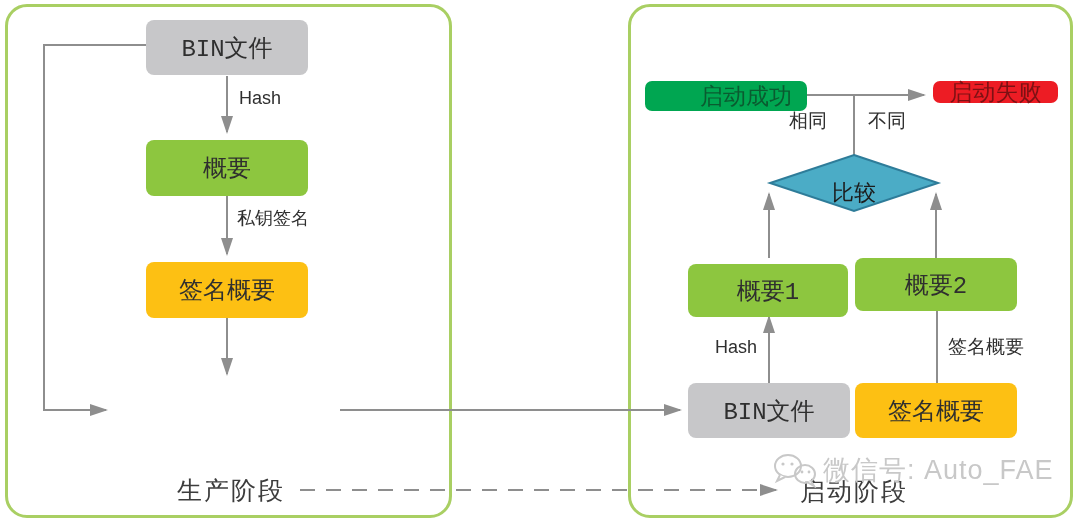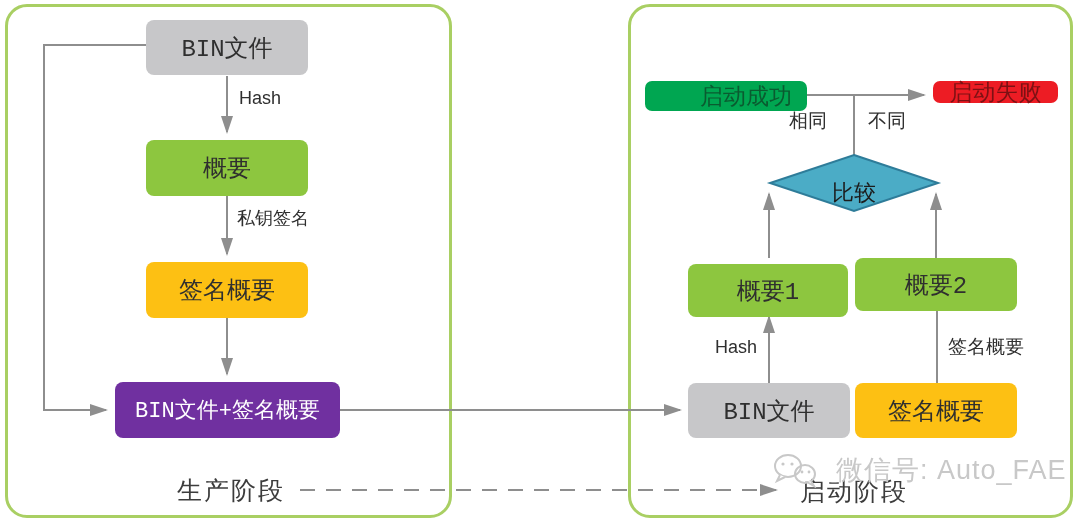--- a/index.html
+++ b/index.html
@@ -25,21 +25,21 @@
     position:absolute;font-size:18px;color:#2f2f2f;white-space:nowrap;
   }
   .diamond-label{
     position:absolute;font-size:22px;color:#1c1c1c;text-align:center;white-space:nowrap;
   }
   .stage-label{
     position:absolute;font-family:"Liberation Serif","DejaVu Serif",serif;
     font-size:25px;color:#3c3c3c;letter-spacing:2px;white-space:nowrap;
   }
   .watermark{
-    position:absolute;left:772px;top:452px;display:flex;align-items:center;gap:18px;
+    position:absolute;left:772px;top:452px;display:flex;align-items:center;gap:5px;
     color:#c8c8c8;font-size:27px;letter-spacing:1px;white-space:nowrap;z-index:5;
   }
 </style>
 </head>
 <body>
 
 <div class="canvas">
 
   <div class="panel" style="left:5px;top:4px;width:441px;height:508px;"></div>
   <div class="panel" style="left:628px;top:4px;width:439px;height:508px;"></div>
@@ -71,23 +71,20 @@
   <div class="box box-gray" style="left:146px;top:20px;width:162px;height:55px;">
     <span>BIN文件</span>
   </div>
   <div class="edge-label" style="left:239px;top:88px;">Hash</div>
   <div class="box box-green" style="left:146px;top:140px;width:162px;height:56px;">
     <span>概要</span>
   </div>
   <div class="edge-label" style="left:237px;top:206px;">私钥签名</div>
   <div class="box box-yellow" style="left:146px;top:262px;width:162px;height:56px;">
     <span>签名概要</span>
-  </div>
-  <div class="box box-purple" style="left:115px;top:382px;width:225px;height:56px;">
-    <span>BIN文件+签名概要</span>
   </div>
   <div class="stage-label" style="left:177px;top:474px;">生产阶段</div>
 
   <div class="box box-success" style="left:645px;top:81px;width:122px;height:30px;padding-left:40px;">
     <span>启动成功</span>
   </div>
   <div class="box box-fail" style="left:933px;top:81px;width:125px;height:22px;">
     <span>启动失败</span>
   </div>
   <div class="edge-label" style="left:789px;top:108px;font-size:19px;">相同</div>

